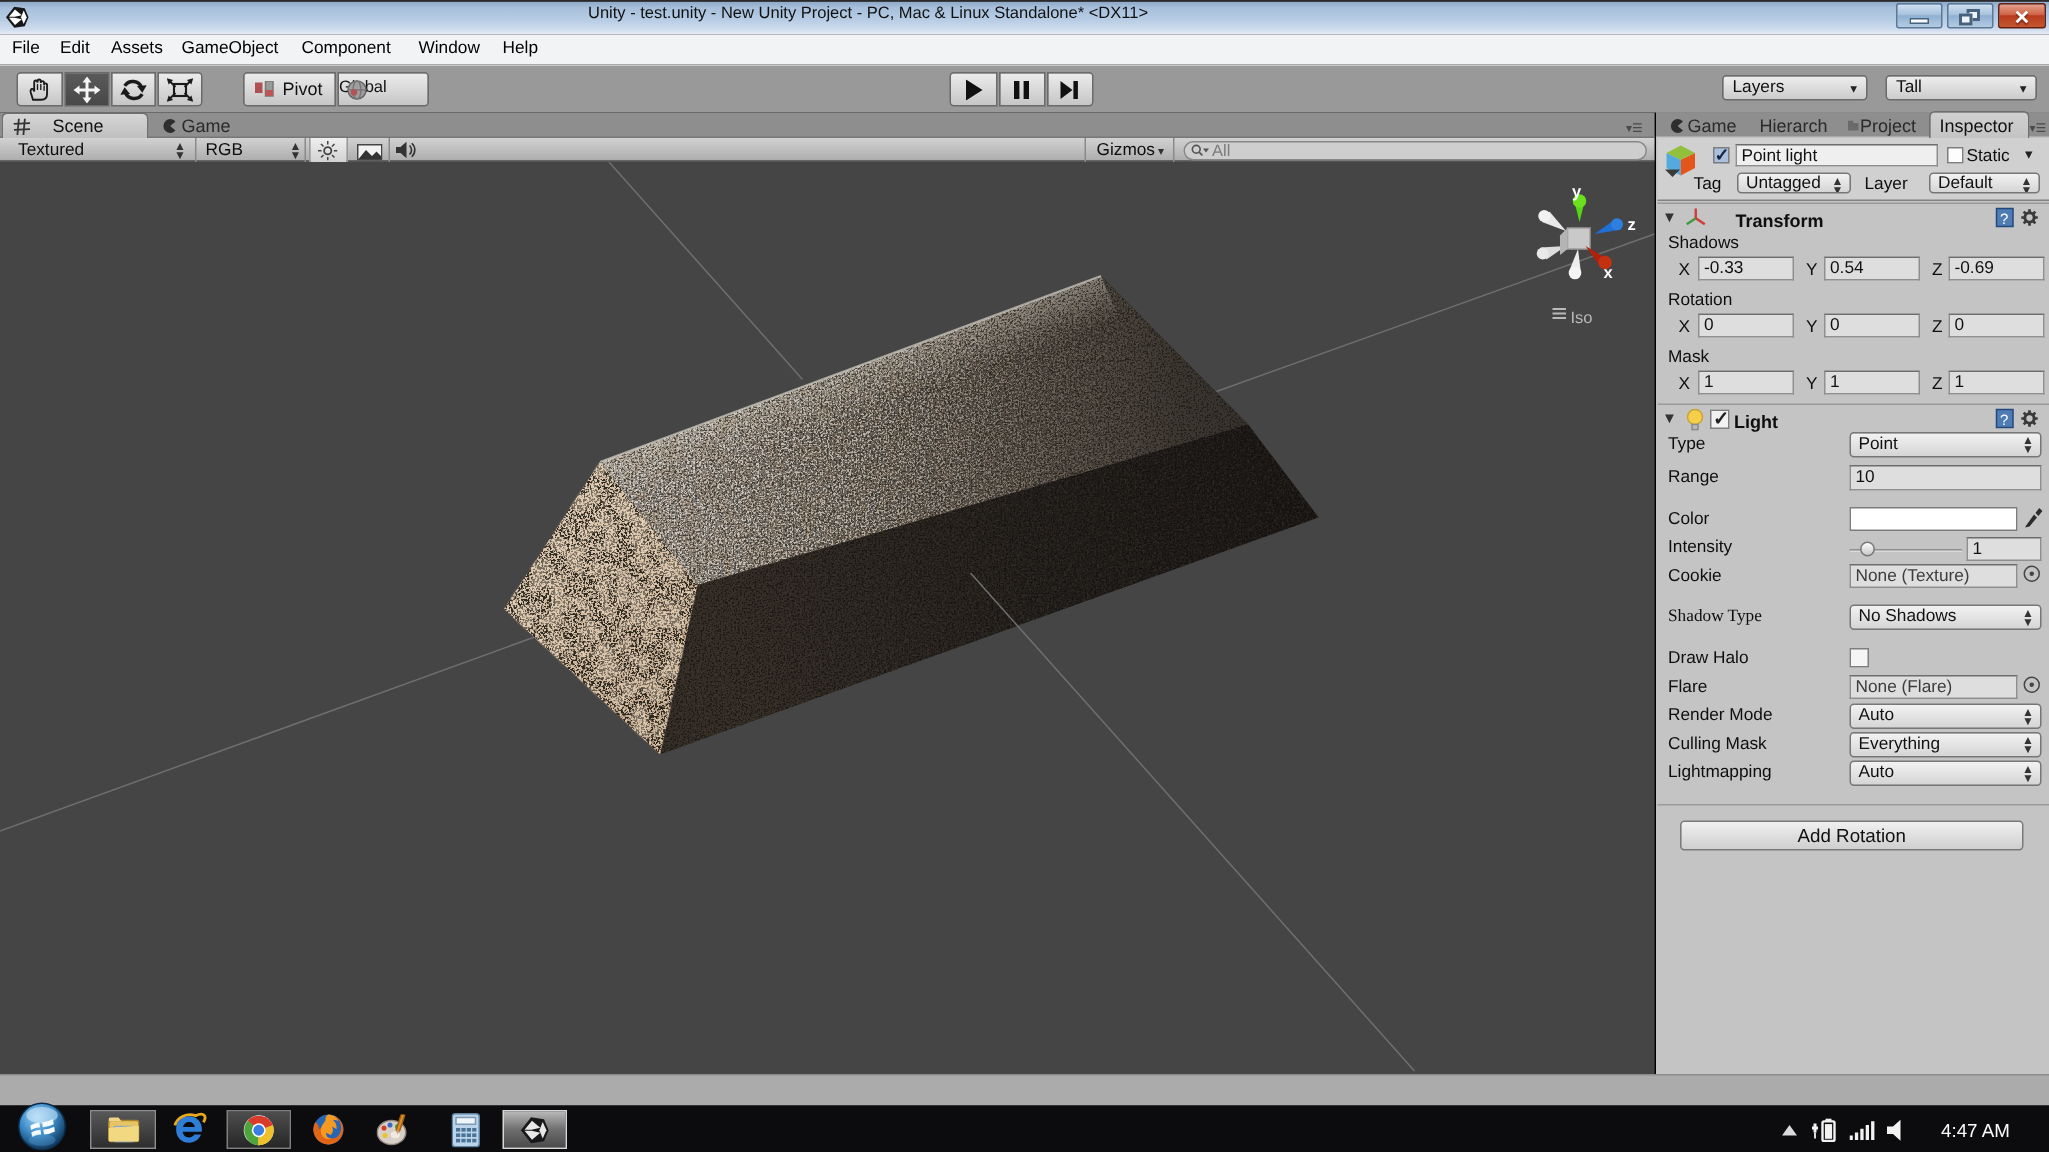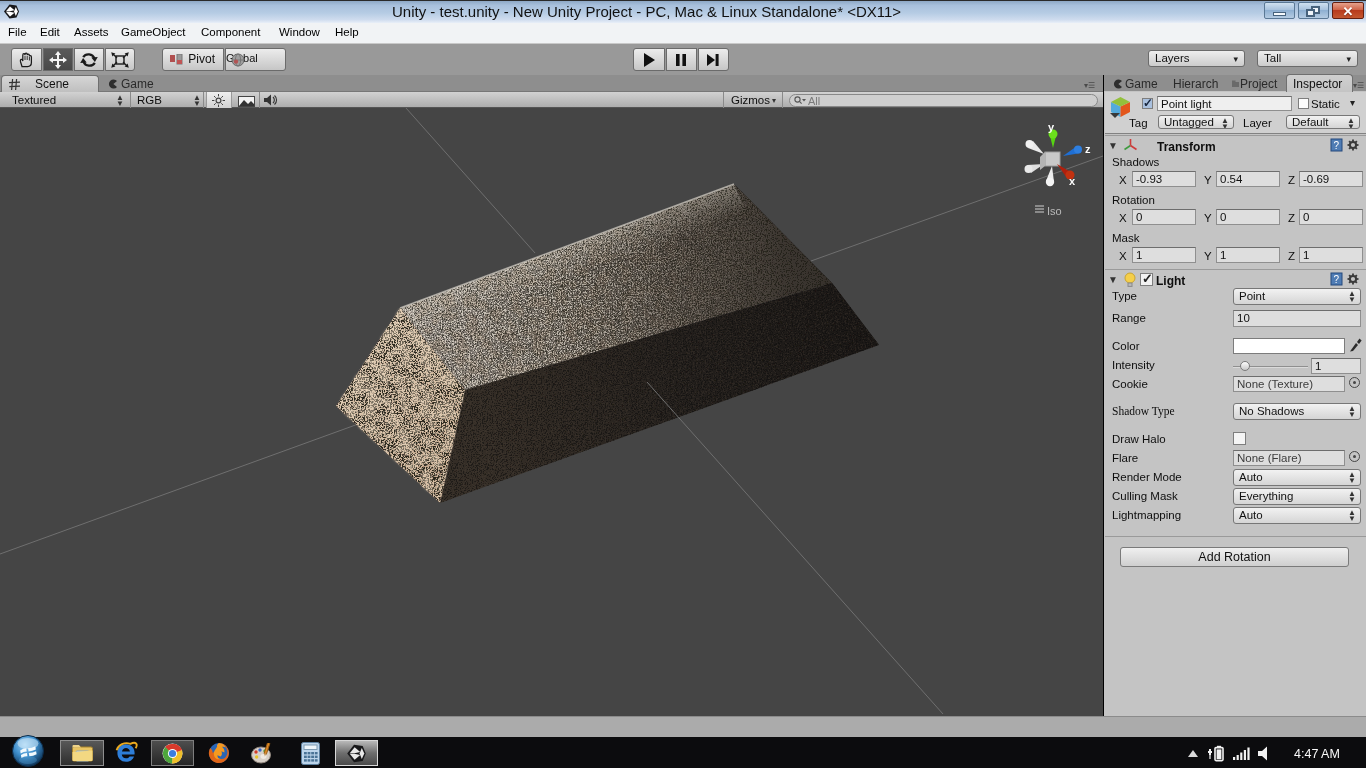--- a/index.html
+++ b/index.html
@@ -1,20 +1,20 @@
 <!DOCTYPE html>
 <html><head><meta charset="utf-8">
 <style>
 *{margin:0;padding:0;box-sizing:border-box;}
 html,body{width:1366px;height:768px;overflow:hidden;background:#000;}
 body{font-family:"Liberation Sans",sans-serif;position:relative;}
 .abs{position:absolute;}
 
 #titlebar{left:0;top:0;width:1366px;height:23px;background:linear-gradient(#8ea8c6,#a8c0dc 20%,#b6cce4 55%,#cfdcee 85%,#e9eff8);border-top:1px solid #2a2a2a;}
-#title-text{left:392px;top:3px;width:520px;font-size:15px;color:#111;white-space:nowrap;}
+#title-text{left:392px;top:3px;width:520px;font-size:11px;color:#111;white-space:nowrap;}
 .wbtn{top:2px;height:17px;border-radius:2px;}
 
 #menubar{left:0;top:23px;width:1366px;height:20px;background:#f1f3f5;}
 .mitem{top:26px;font-size:11.5px;color:#000;position:absolute;}
 
 #toolbar{left:0;top:43px;width:1366px;height:32px;background:#999999;border-top:1px solid #c8c8c8;}
 .tbtn{position:absolute;top:48px;height:23px;background:linear-gradient(#ececec,#c6c6c6);border:1px solid #6b6b6b;}
 .tbtn.sel{background:linear-gradient(#5a5a5a,#484848);}
 .ddbtn{position:absolute;top:50px;height:17px;background:linear-gradient(#eeeeee,#cccccc);border:1px solid #6b6b6b;border-radius:3px;font-size:11.5px;color:#111;padding:1px 6px;}
 .ddbtn .car{position:absolute;right:6px;top:3px;font-size:9px;color:#222;}
@@ -383,21 +383,21 @@
       <line x1="0.5" y1="6" x2="2.8" y2="6"></line>
       <line x1="9.2" y1="6" x2="11.5" y2="6"></line>
       <line x1="2.1" y1="2.1" x2="3.7" y2="3.7"></line>
       <line x1="9.9" y1="2.1" x2="8.3" y2="3.7"></line>
       <line x1="2.1" y1="9.9" x2="3.7" y2="8.3"></line>
       <line x1="9.9" y1="9.9" x2="8.3" y2="8.3"></line>
     </g>
   </svg>
 <div class="ilabel" style="left:1112px;top:156px;">Shadows</div>
 <div class="ilabel" style="left:1119px;top:174px;">X</div>
-<div class="field" style="left:1132px;top:171px;width:64px;height:16px;">-0.93</div>
+<div class="field" style="left:1132px;top:171px;width:64px;height:16px;">-0.33</div>
 <div class="ilabel" style="left:1204px;top:174px;">Y</div>
 <div class="field" style="left:1216px;top:171px;width:64px;height:16px;">0.54</div>
 <div class="ilabel" style="left:1288px;top:174px;">Z</div>
 <div class="field" style="left:1299px;top:171px;width:64px;height:16px;">-0.69</div>
 <div class="ilabel" style="left:1112px;top:194px;">Rotation</div>
 <div class="ilabel" style="left:1119px;top:212px;">X</div>
 <div class="field" style="left:1132px;top:209px;width:64px;height:16px;">0</div>
 <div class="ilabel" style="left:1204px;top:212px;">Y</div>
 <div class="field" style="left:1216px;top:209px;width:64px;height:16px;">0</div>
 <div class="ilabel" style="left:1288px;top:212px;">Z</div>

